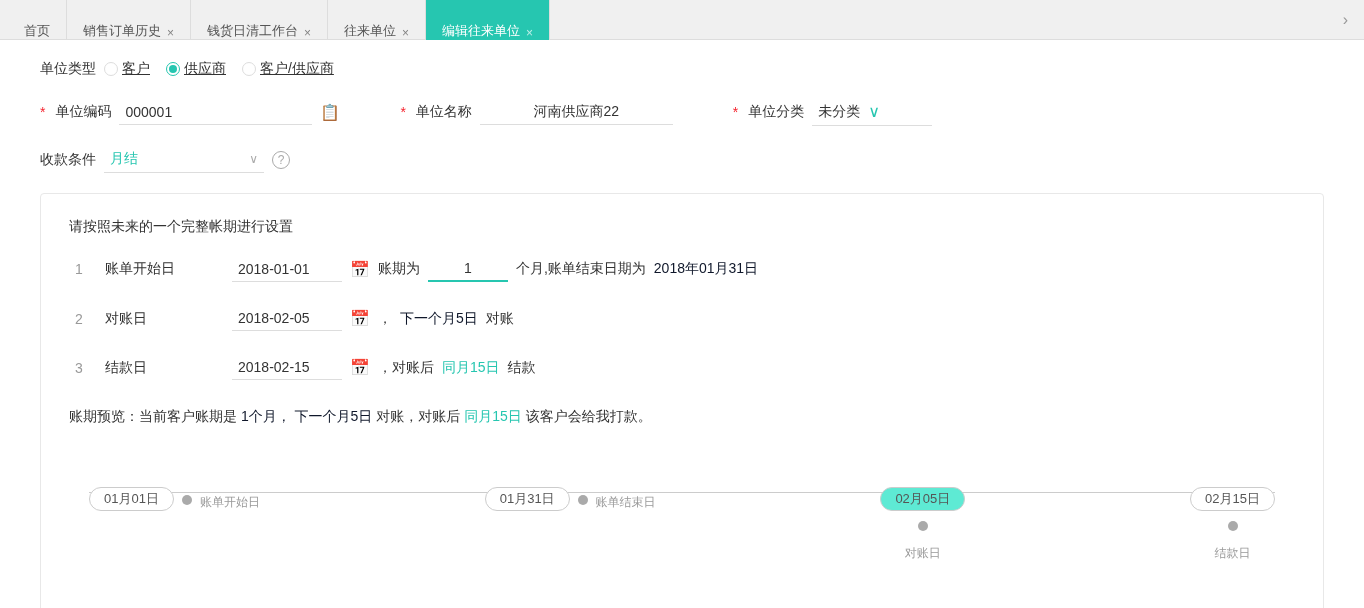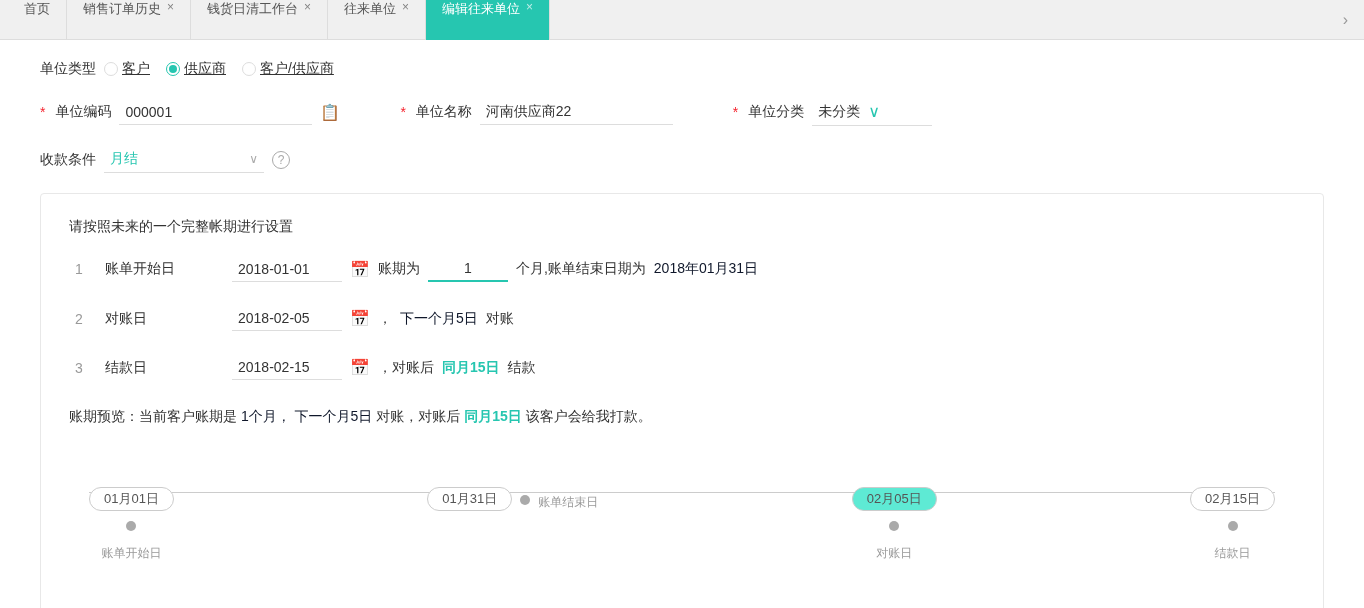--- a/index.html
+++ b/index.html
@@ -9,21 +9,21 @@
     .tab-bar {
       display: flex;
       align-items: center;
       background: #f0f0f0;
       border-bottom: 1px solid #ddd;
       height: 40px;
       padding: 0 8px;
     }
     .tab {
       display: flex;
-      align-items: flex-start;
+      align-items: flex-end;
       padding: 0 16px;
       height: 40px;
       cursor: pointer;
       font-size: 13px;
       color: #555;
       border-right: 1px solid #ddd;
       white-space: nowrap;
       gap: 6px;
     }
     .tab.active {
@@ -74,20 +74,21 @@
       border-bottom: 1px solid #ddd;
       outline: none;
       padding: 4px 6px;
       font-size: 14px;
       color: #333;
       background: transparent;
       min-width: 120px;
     }
     .form-input-wide {
       min-width: 180px;
+      text-align: center;
     }
     .calendar-icon {
       color: #aaa;
       cursor: pointer;
       font-size: 16px;
     }
     .dropdown-field {
       display: flex;
       align-items: center;
       border-bottom: 1px solid #ddd;
@@ -200,21 +201,21 @@
       border-bottom: 2px solid #26c6b0;
       outline: none;
       padding: 4px 6px;
       font-size: 14px;
       color: #333;
       background: transparent;
       width: 80px;
       text-align: center;
     }
     .text-orange { color: #0f172a; }
-    .text-teal { color: #26c6b0; font-weight: bold; }
+    .text-teal { color: #26c6b0; }
     .text-normal { color: #333; }
 
     
     .preview-text {
       font-size: 14px;
       color: #333;
       margin-bottom: 28px;
       line-height: 1.8;
     }
     .timeline-wrapper {
@@ -363,21 +364,21 @@
       <span>对账，对账后</span>
       <span class="text-teal">同月15日</span>
       <span>该客户会给我打款。</span>
     </div>
 
     <div class="timeline-wrapper">
       <div style="position:relative; padding: 20px 20px 0 20px;">
         <div style="position:absolute; left:20px; right:20px; top:25px; height:1px; background:#ccc; z-index:0;"></div>
         <div style="display:flex; justify-content:space-between; align-items:flex-start; position:relative; z-index:1;">
 
-          <div style="display:flex; flex-direction:column; align-items:center; gap:8px;">
+          <div style="display:flex; flex-direction:row; align-items:center; gap:8px;">
             <div style="border:1px solid #ccc; border-radius:12px; padding:2px 14px; font-size:13px; color:#555; background:#fff; white-space:nowrap;">01月01日</div>
             <div style="width:10px;height:10px;border-radius:50%;background:#aaa; margin-top:2px;"></div>
             <div style="font-size:12px; color:#999; white-space:nowrap; margin-top:6px;">账单开始日</div>
           </div>
 
           <div style="display:flex; align-items:center; gap:8px;">
             <div style="border:1px solid #ccc; border-radius:12px; padding:2px 14px; font-size:13px; color:#555; background:#fff; white-space:nowrap;">01月31日</div>
             <div style="width:10px;height:10px;border-radius:50%;background:#aaa; margin-top:2px;"></div>
             <div style="font-size:12px; color:#999; white-space:nowrap; margin-top:6px;">账单结束日</div>
           </div>

